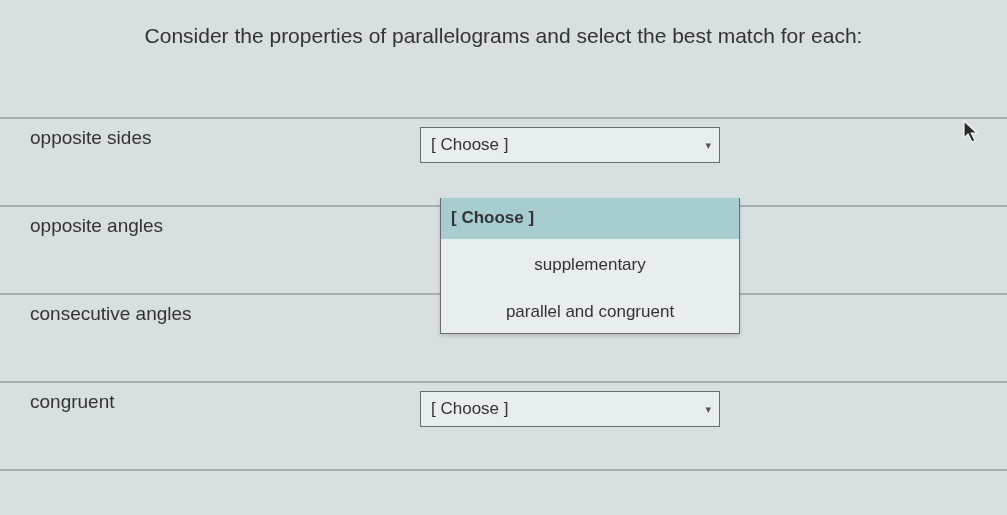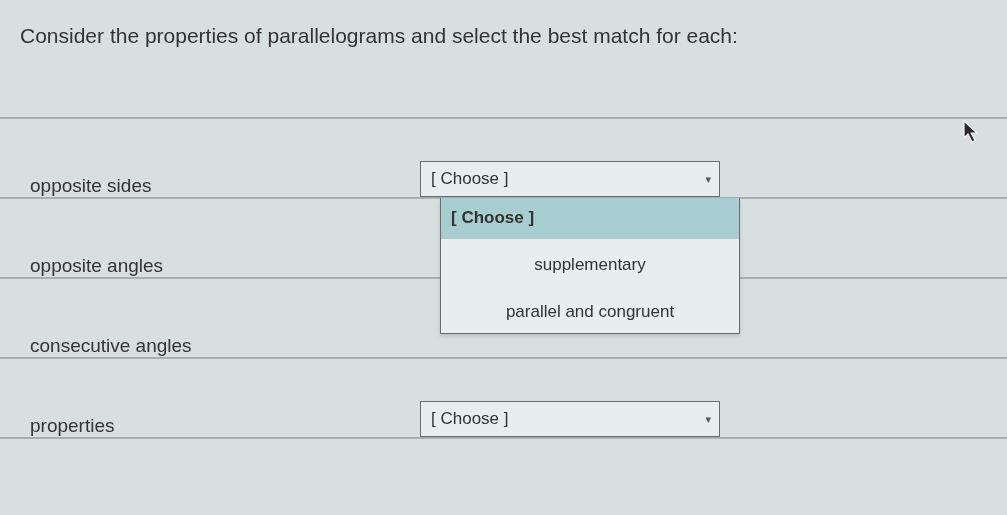--- a/index.html
+++ b/index.html
@@ -14,31 +14,33 @@
       height: 515px;
       overflow: hidden;
       position: relative;
       color: #2d2d2d;
     }
     .prompt {
       padding: 22px 20px 0 20px;
       font-size: 21px;
       color: #333;
       line-height: 1.3;
+      text-align: center;
     }
     .rows {
       margin-top: 68px;
       border-top: 2px solid #a9b0b1;
     }
     .row {
       display: flex;
-      align-items: flex-end;
+      align-items: flex-start;
       height: 80px;
       border-bottom: 2px solid #a9b0b1;
       padding: 0 20px 0 30px;
+      margin-top: 8px;
     }
     .row .label {
       width: 390px;
       font-size: 19px;
       color: #333;
       font-weight: 500;
     }
     .select-wrap {
       position: relative;
       width: 300px;
@@ -110,21 +112,21 @@
       </div>
     </div>
   </div>
   <div class="row">
     <div class="label">opposite angles</div>
   </div>
   <div class="row">
     <div class="label">consecutive angles</div>
   </div>
   <div class="row">
-    <div class="label">properties</div>
+    <div class="label">congruent</div>
     <div class="select-wrap">
       <div class="select-box">
         <span>[ Choose ]</span>
         <span class="chev">▾</span>
       </div>
     </div>
   </div>
 </div>
 
 <div class="dropdown">

